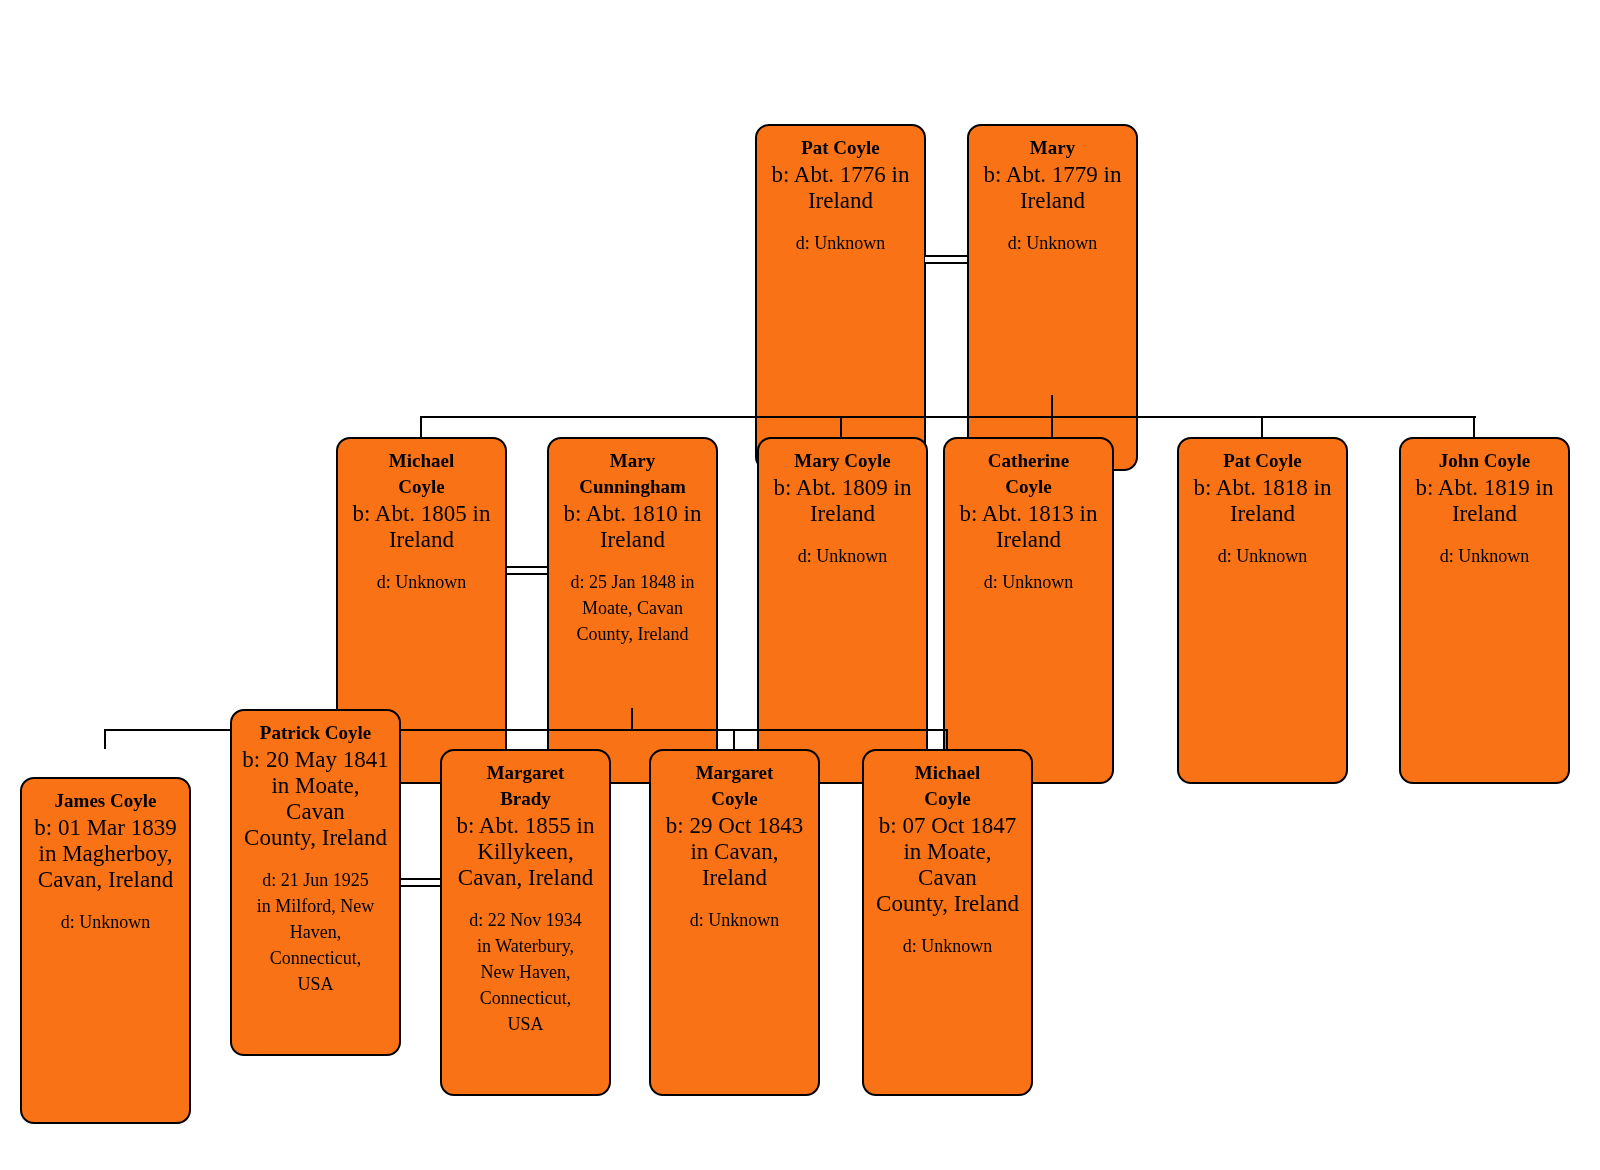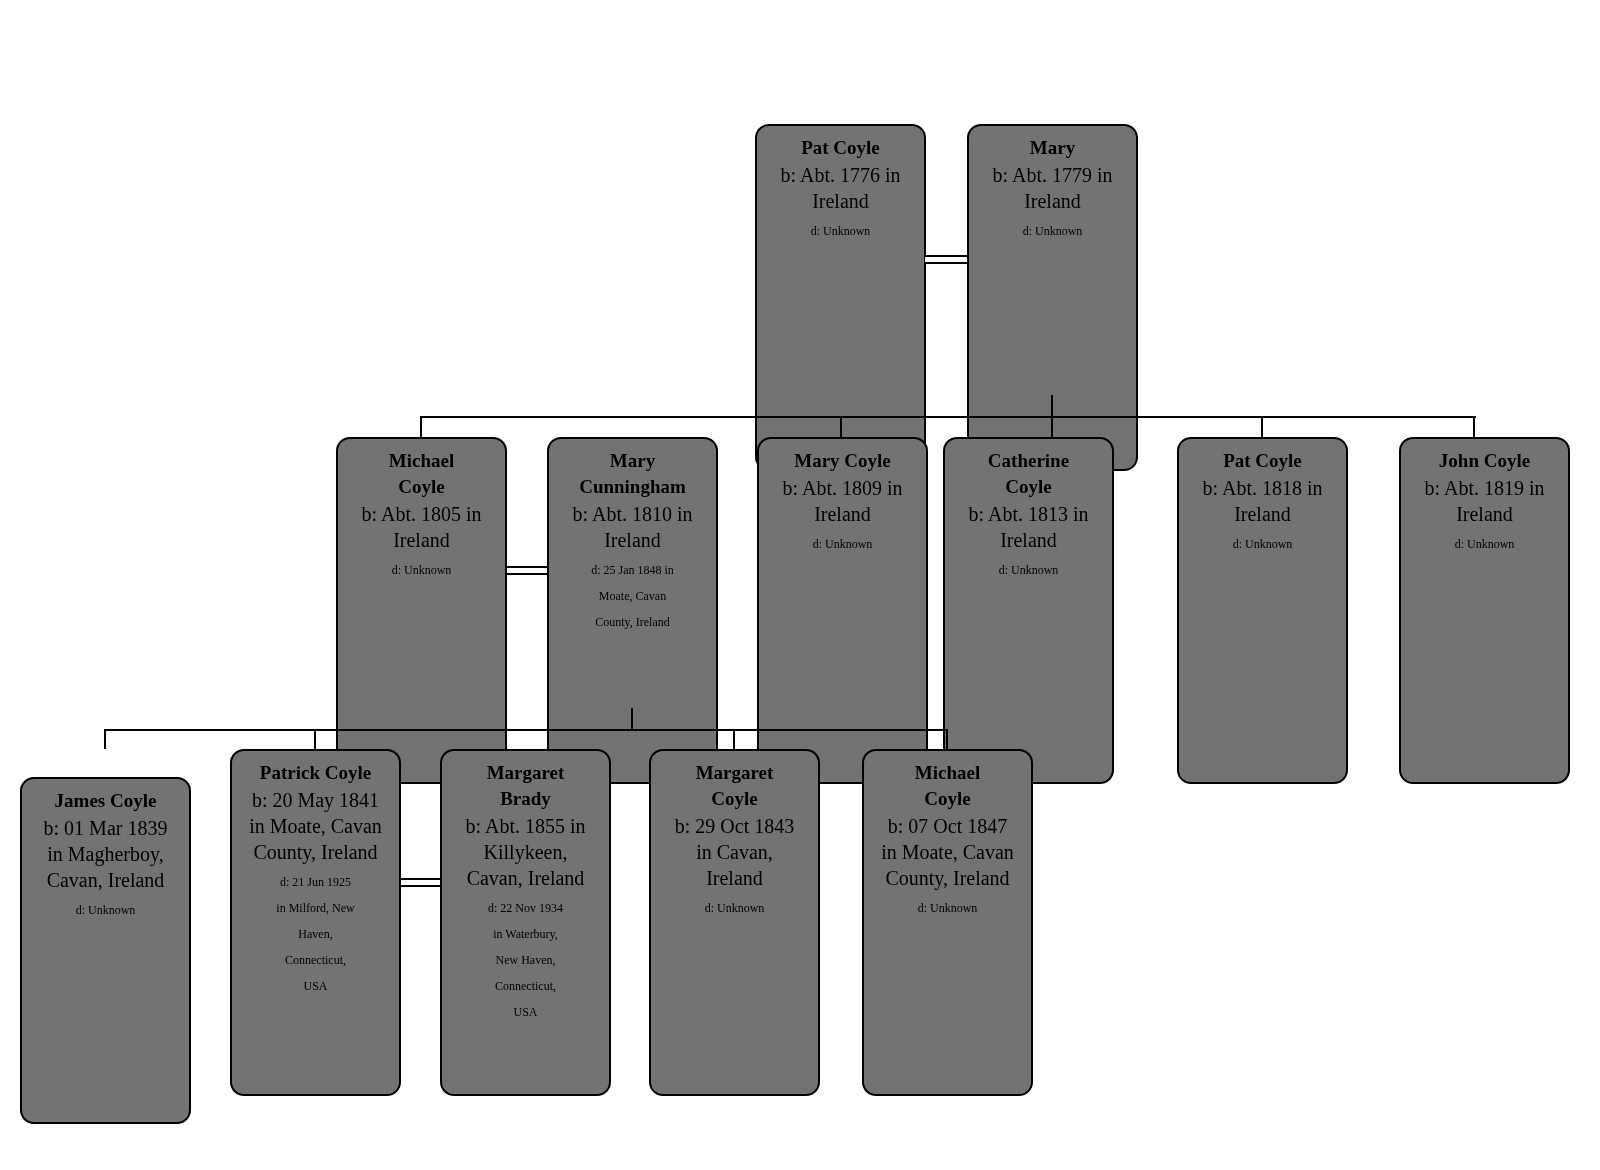--- a/index.html
+++ b/index.html
@@ -16,41 +16,41 @@
     color: #000000;
     overflow: hidden;
   }
   .person-box {
     position: absolute;
     width: 171px;
     height: 347px;
     box-sizing: border-box;
     border: 2px solid #000000;
     border-radius: 14px;
-    background: #737373;
+    background: #f97316;
     text-align: center;
     padding: 9px 8px 0 8px;
   }
   .person-name {
     font-weight: bold;
     font-size: 19px;
     line-height: 26px;
     white-space: pre-line;
   }
   .person-birth {
-    font-size: 20px;
+    font-size: 23px;
     line-height: 26px;
     white-space: pre-line;
     margin-top: 1px;
   }
   .person-death {
-    font-size: 12px;
+    font-size: 18px;
     line-height: 26px;
     white-space: pre-line;
-    margin-top: 4px;
+    margin-top: 16px;
     text-align: center;
   }
   .cline {
     position: absolute;
     background: #000000;
   }
   .marriage-line {
     position: absolute;
     height: 9px;
     box-sizing: border-box;
@@ -138,21 +138,21 @@
   <div class="cline" style="left:733px; top:730px; width:2px; height:19px"></div>
   <div class="cline" style="left:946px; top:730px; width:2px; height:19px"></div>
 
   <div class="person-box" style="left:20px; top:777px">
     <div class="person-name">James Coyle</div>
     <div class="person-birth">b: 01 Mar 1839
 in Magherboy,
 Cavan, Ireland</div>
     <div class="person-death">d: Unknown</div>
   </div>
-  <div class="person-box" style="left:230px; top:749px">
+  <div class="person-box" style="left:230px; top:709px">
     <div class="person-name">Patrick Coyle</div>
     <div class="person-birth">b: 20 May 1841
 in Moate, Cavan
 County, Ireland</div>
     <div class="person-death">d: 21 Jun 1925
 in Milford, New
 Haven,
 Connecticut,
 USA</div>
   </div>

